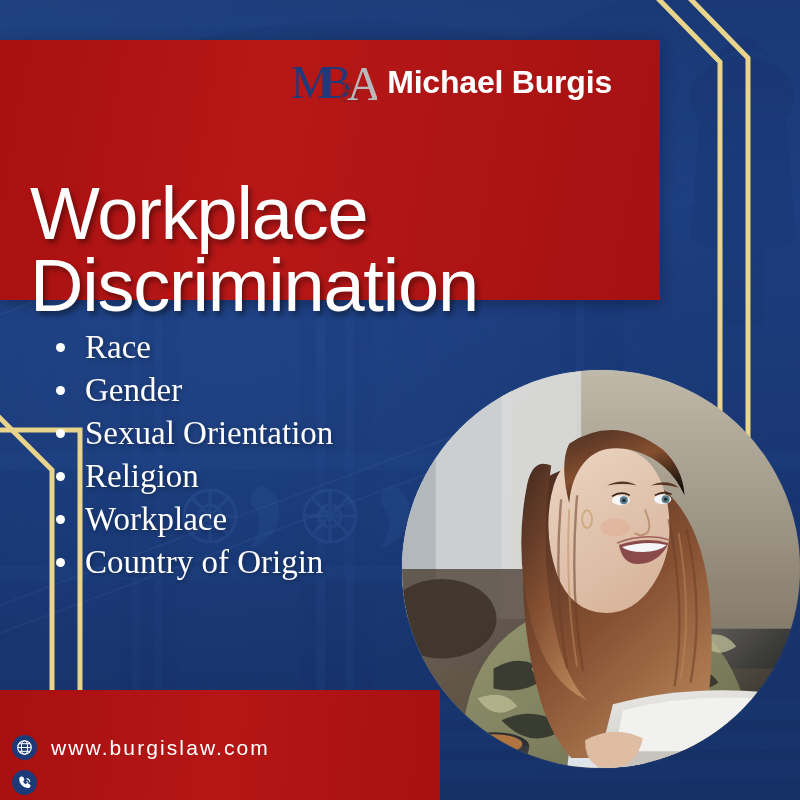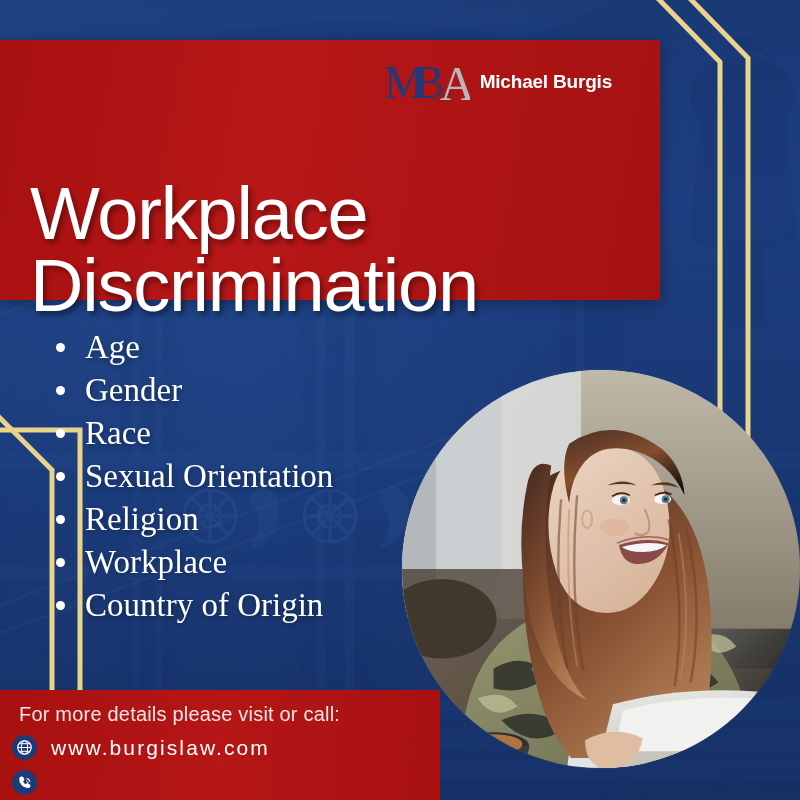--- a/index.html
+++ b/index.html
@@ -64,21 +64,21 @@
     gap: 10px;
   }
   .brand-mark {
     width: 86px;
     height: 56px;
     flex: none;
   }
   .brand-mark svg { width: 100%; height: 100%; display: block; }
   .brand-name {
     color: #ffffff;
-    font-size: 19px;
+    font-size: 32px;
     font-weight: 700;
     line-height: 1.14;
     letter-spacing: -0.2px;
     white-space: nowrap;
   }
   .brand-name span { display: block; }
 
   .headline {
     position: absolute;
     left: 30px;
@@ -304,29 +304,25 @@
 
     <h1 class="headline">
       <span>Workplace</span>
       <span>Discrimination</span>
     </h1>
   </div>
 
   <ul class="bullets">
     <li>
       <span class="dot"></span>
-      <span>Age</span>
+      <span>Race</span>
     </li>
     <li>
       <span class="dot"></span>
       <span>Gender</span>
-    </li>
-    <li>
-      <span class="dot"></span>
-      <span>Race</span>
     </li>
     <li>
       <span class="dot"></span>
       <span>Sexual Orientation</span>
     </li>
     <li>
       <span class="dot"></span>
       <span>Religion</span>
     </li>
     <li>
@@ -455,21 +451,20 @@
       <path d="M56 378 q4 30 36 30 q32 0 36 -30 Z" fill="#3a3a40"></path>
       <ellipse cx="92" cy="376" rx="29" ry="10" fill="#b7763f"></ellipse>
 
       <path d="M184 372 q30 -16 58 -2 q-6 30 -34 30 q-24 0 -24 -28 Z" fill="#e8c3a6"></path>
 
       <rect width="400" height="400" fill="#3b4a66" opacity="0.05"></rect>
     </svg>
   </div>
 
   <div class="footer-banner">
-    <div class="footer-lead">For more details please visit or call:</div>
 
     <div class="contact-row web">
       <span class="contact-icon">
         <svg viewBox="0 0 24 24" aria-hidden="true">
           <circle cx="12" cy="12" r="9.5" fill="none" stroke="#ffffff" stroke-width="1.7"></circle>
           <ellipse cx="12" cy="12" rx="4.4" ry="9.5" fill="none" stroke="#ffffff" stroke-width="1.5"></ellipse>
           <path d="M2.5 12 H21.5 M4 6.6 H20 M4 17.4 H20" stroke="#ffffff" stroke-width="1.4" fill="none"></path>
         </svg>
       </span>
       <span class="contact-text">www.burgislaw.com</span>

